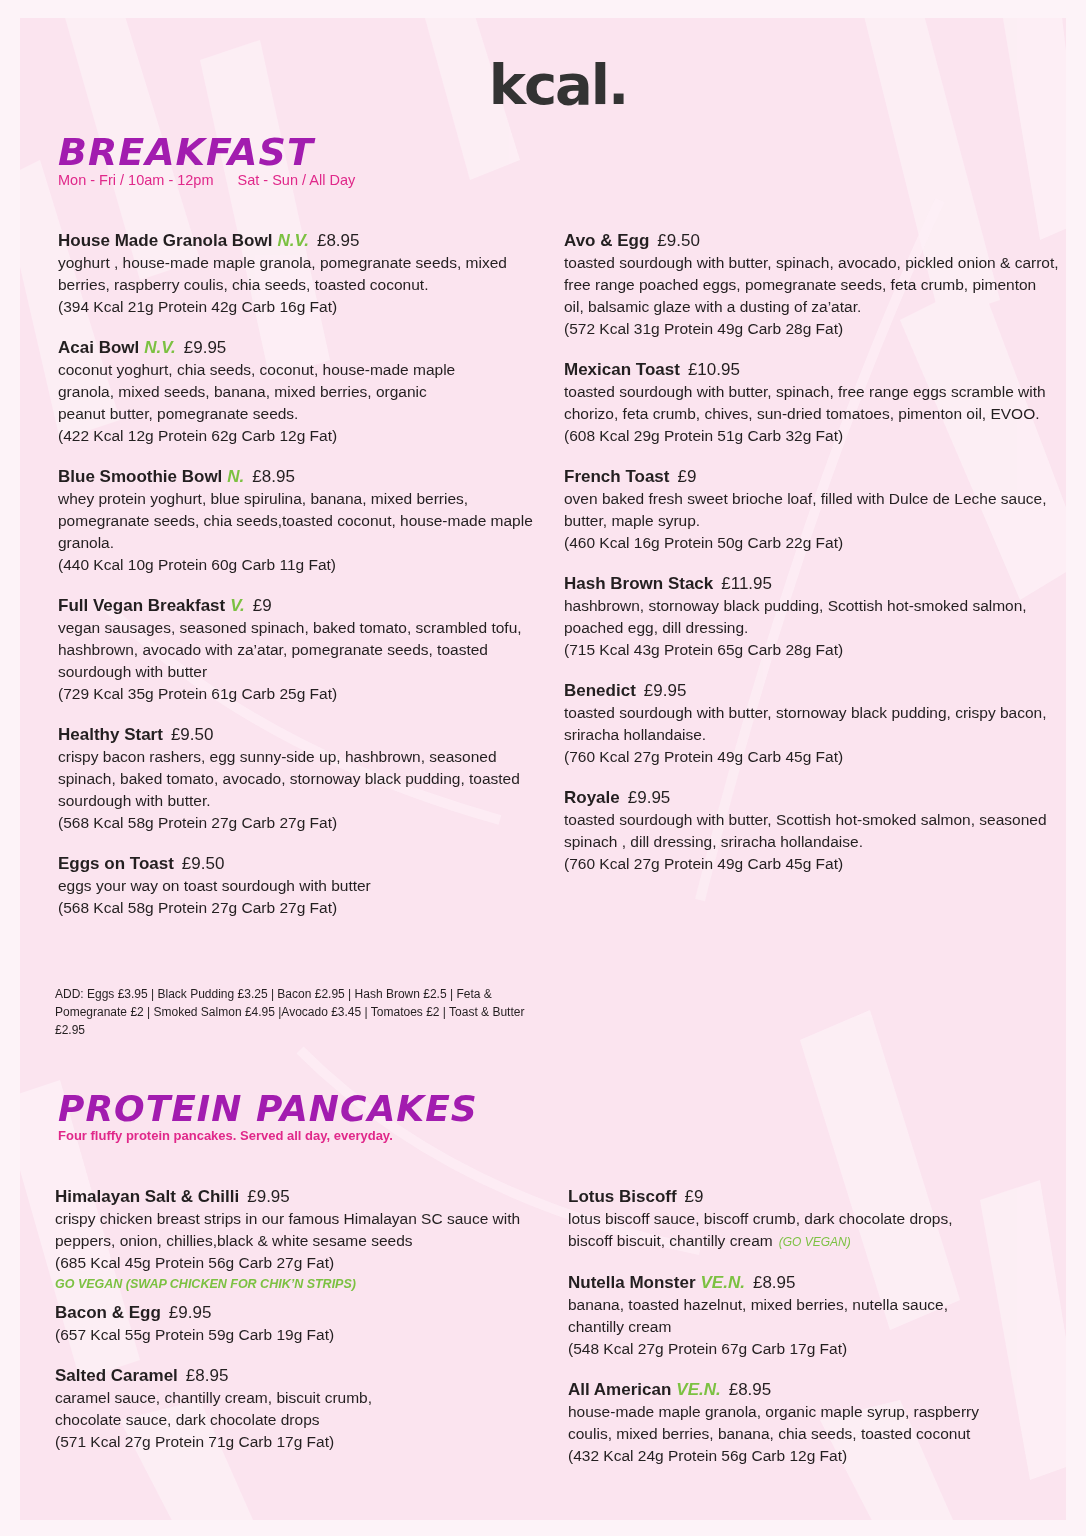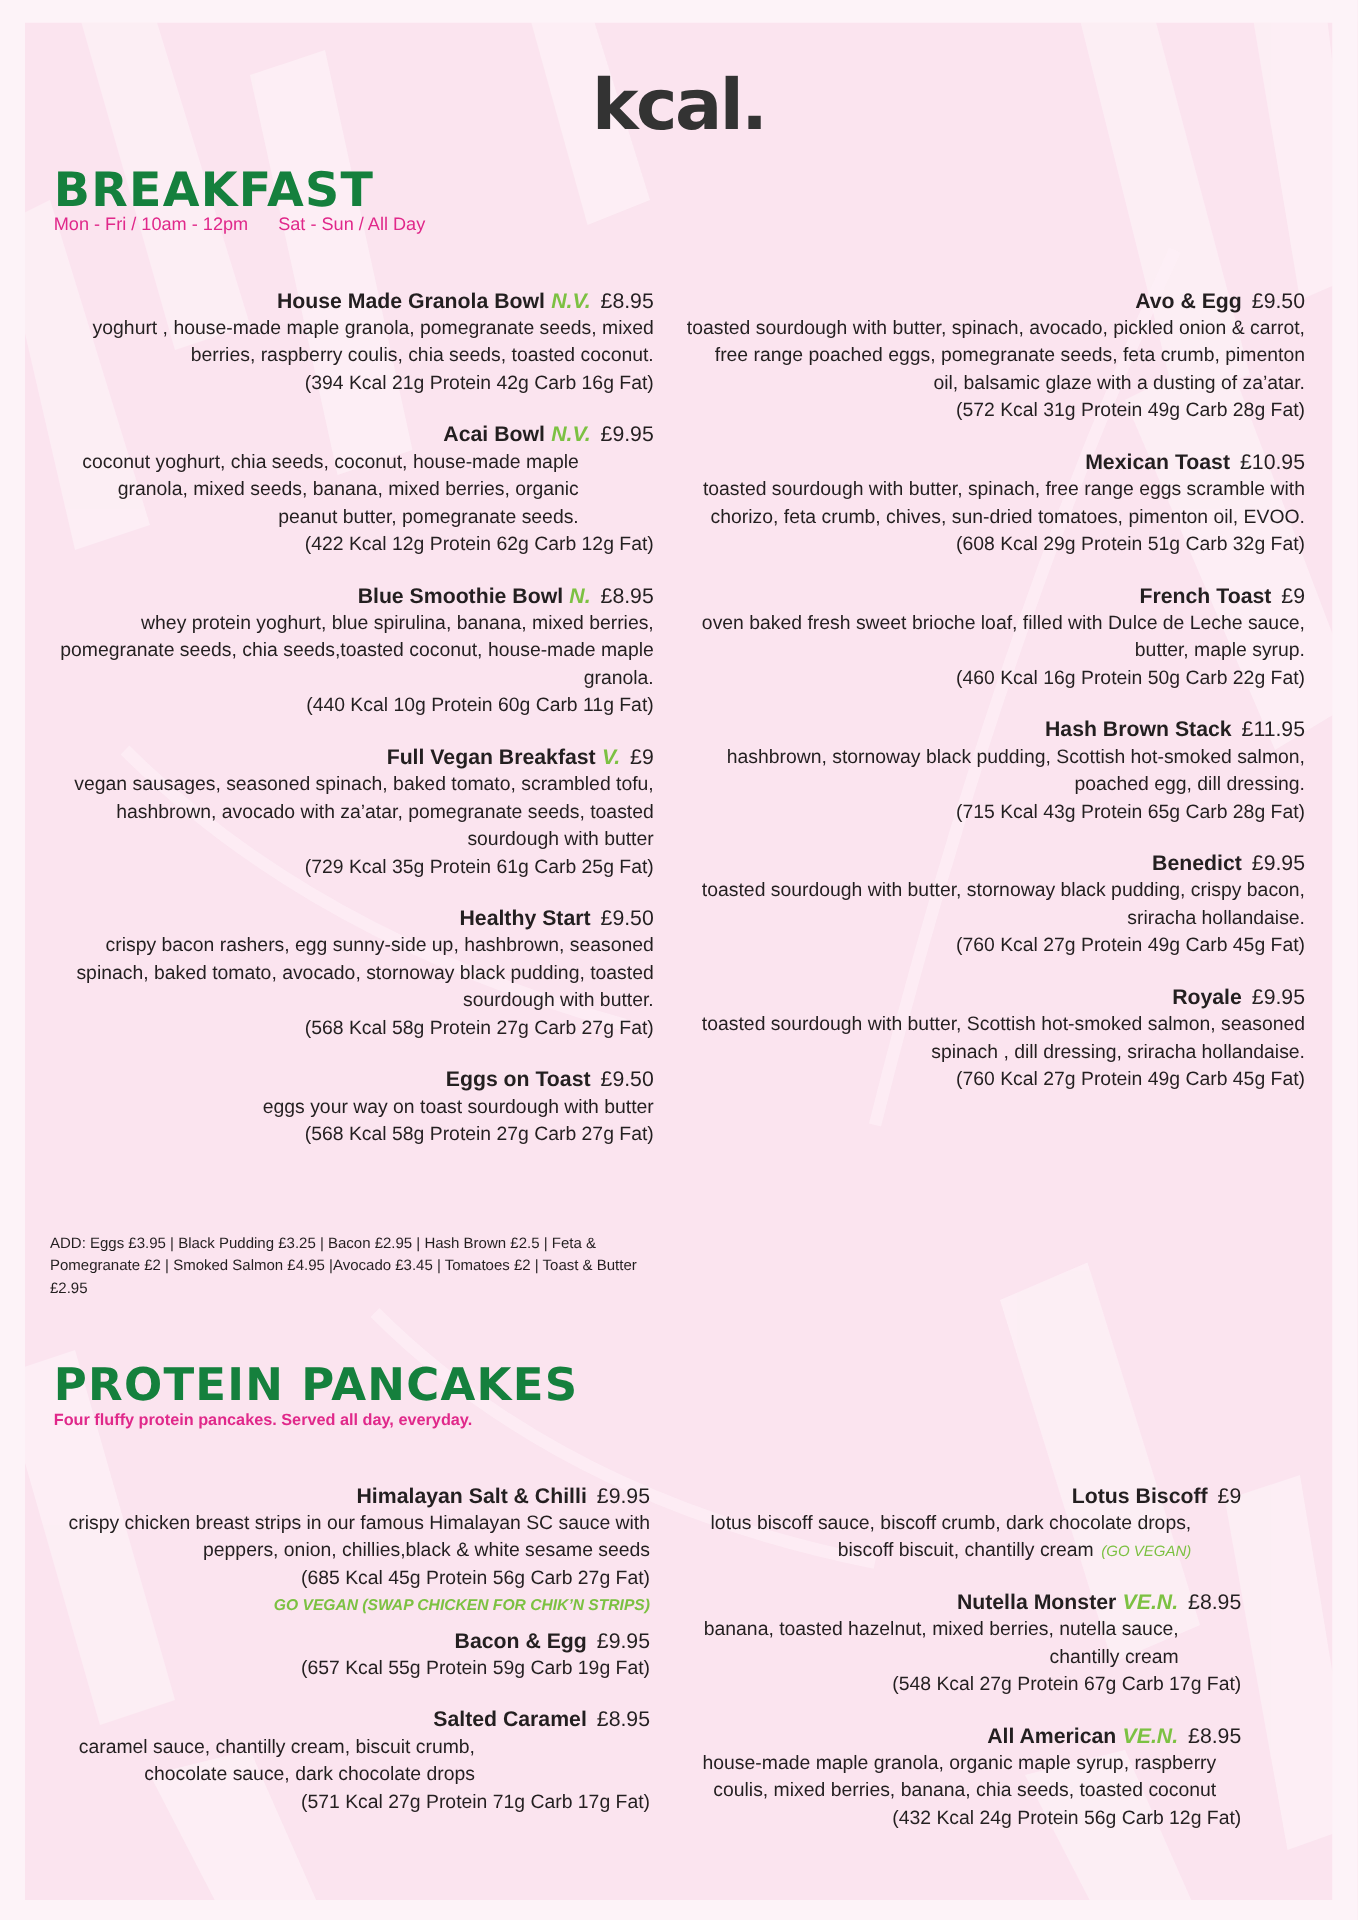--- a/index.html
+++ b/index.html
@@ -3,36 +3,36 @@
 <meta charset="utf-8">
 <style>
   html, body { margin: 0; padding: 0; }
   body {
     width: 1086px; height: 1536px; position: relative; overflow: hidden;
     background: #fdf3f8;
     font-family: "Liberation Sans", sans-serif;
     color: #231f20;
   }
   .leaf-bg { position: absolute; inset: 0; pointer-events: none; }
-  .content { position: absolute; left: 0; top: 0; width: 1062px; height: 1536px; }
+  .content { position: absolute; left: 15px; top: 0; width: 1062px; height: 1536px; }
 
   .logo {
     position: absolute; top: 52px; left: 0; width: 1086px; text-align: center;
     font-family: "DejaVu Sans", sans-serif; font-weight: bold; font-size: 56px;
     letter-spacing: -2px; color: #333333;
   }
   .section-title {
     position: absolute; font-family: "DejaVu Sans", sans-serif; font-weight: bold;
-    color: #15803d; letter-spacing: 1px;
+    color: #a21caf; letter-spacing: 1px; font-style: italic;
   }
   .section-sub { position: absolute; color: #e0288a; font-size: 14.5px; }
   .section-sub.bold { font-weight: bold; font-size: 13px; text-align: right; }
   .section-sub span { margin-right: 20px; }
 
-  .col { position: absolute; width: 500px; text-align: right; }
+  .col { position: absolute; width: 500px; }
   .item { margin-bottom: 19px; }
   .item-head { font-size: 17px; line-height: 22px; }
   .item-name { font-weight: bold; }
   .item-tag { color: #7cc142; font-weight: bold; font-style: italic; margin-left: 5px; }
   .item-price { margin-left: 8px; }
   .item-desc, .item-macro { font-size: 15.5px; line-height: 22px; }
   .go-vegan-inline { color: #7cc142; font-weight: normal; font-style: italic; font-size: 12px; margin-left: 6px; }
   .go-vegan-note { color: #7cc142; font-weight: bold; font-style: italic; font-size: 12.5px; line-height: 20px; }
   .addons {
     position: absolute; left: 40px; top: 985px; width: 480px;

